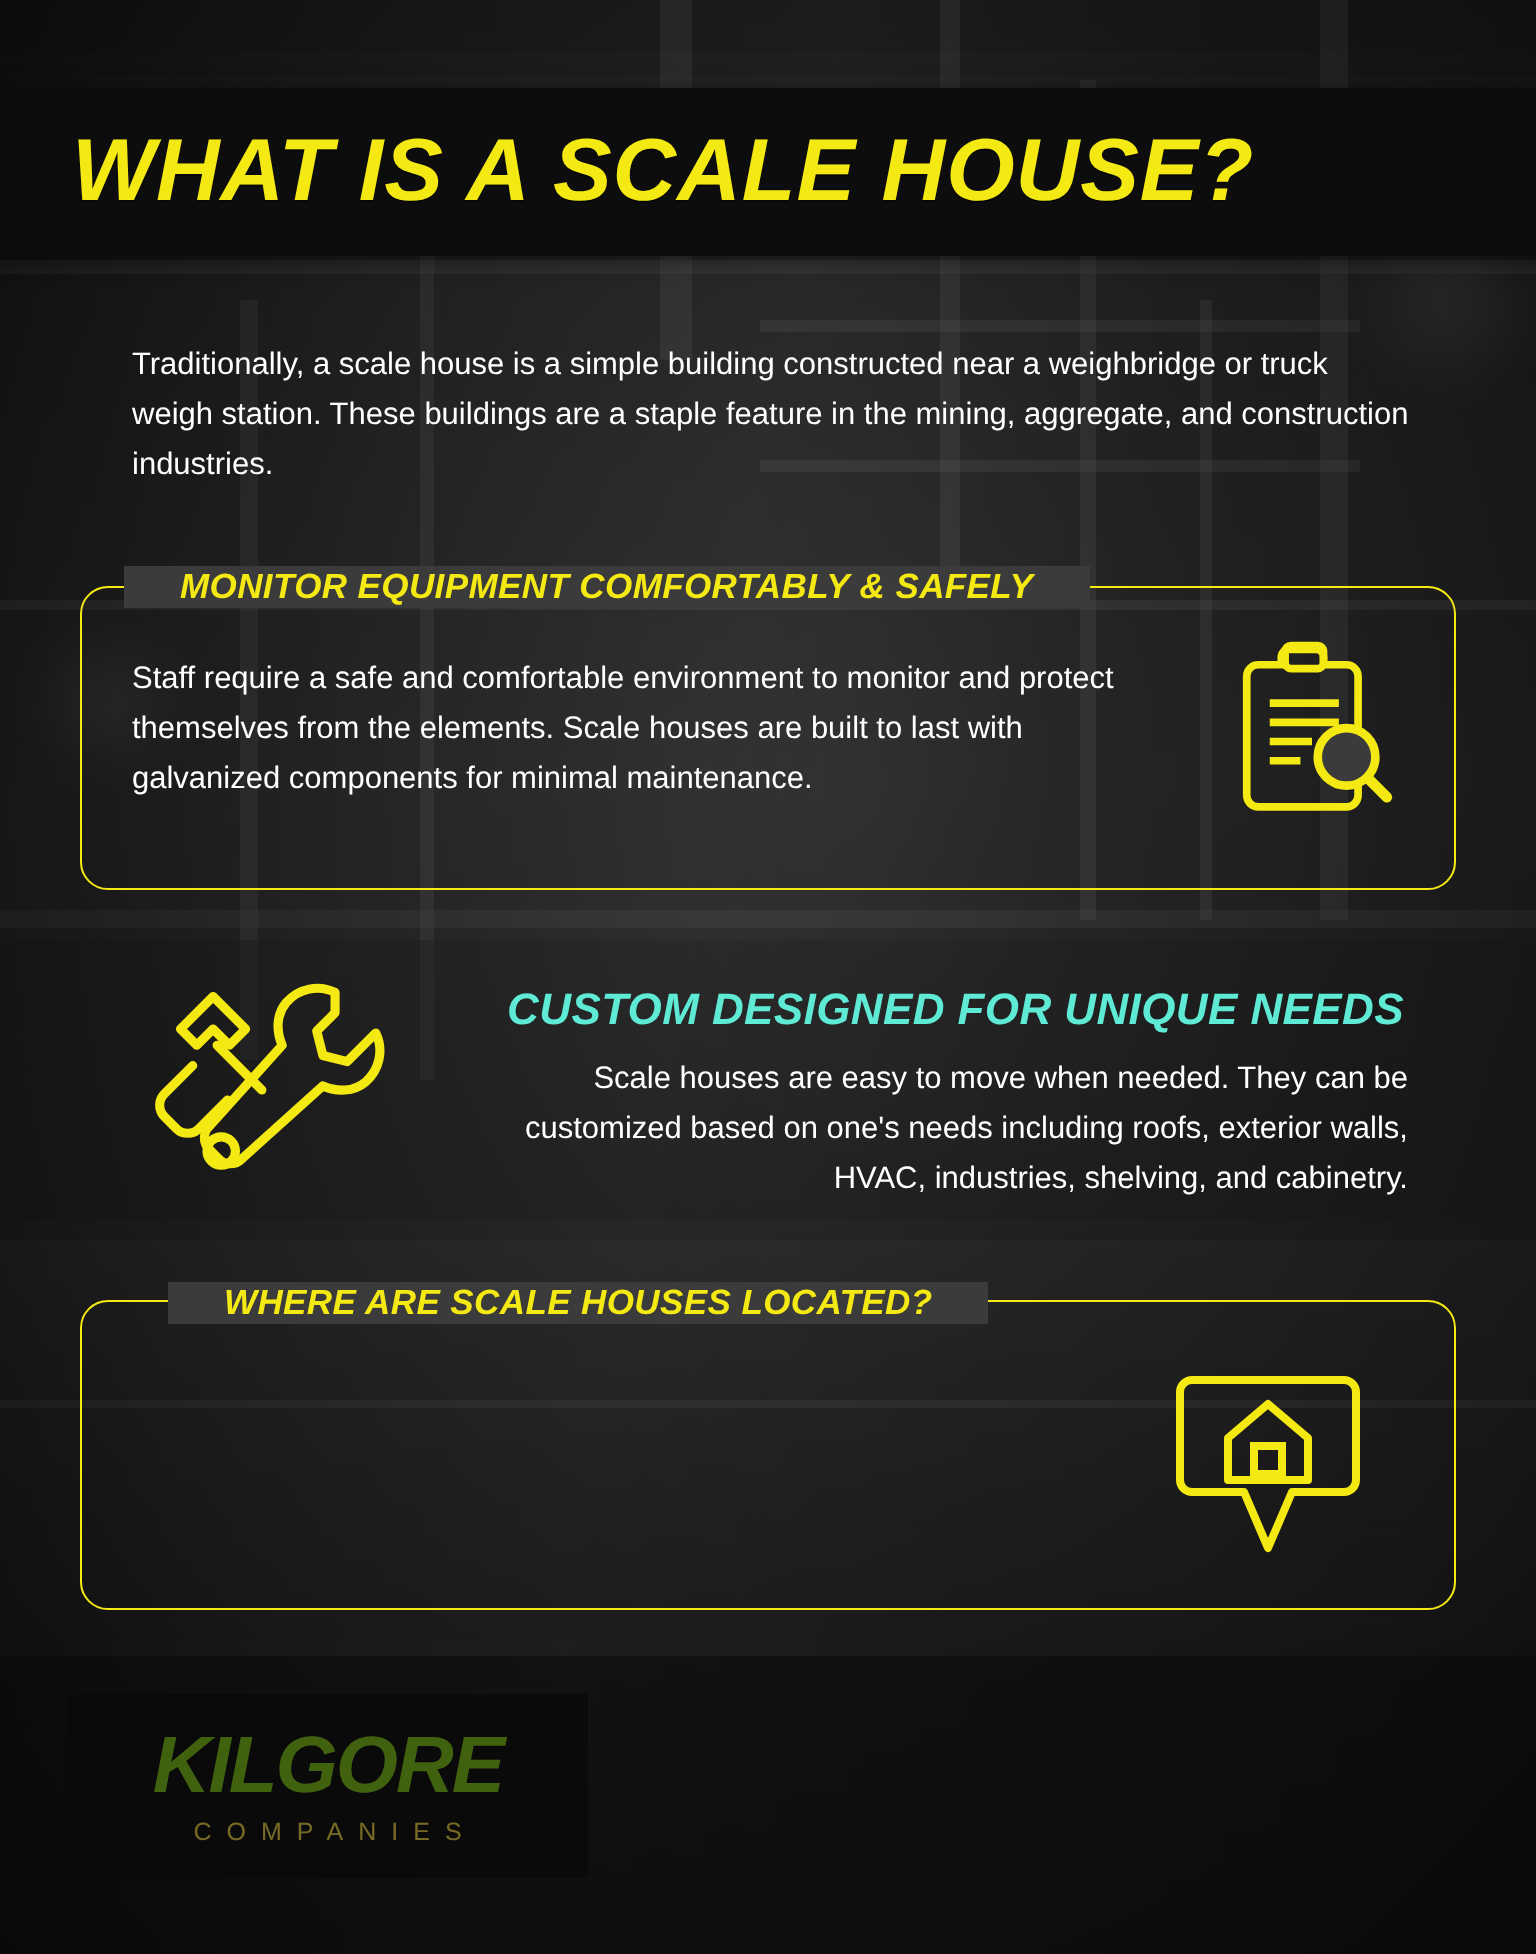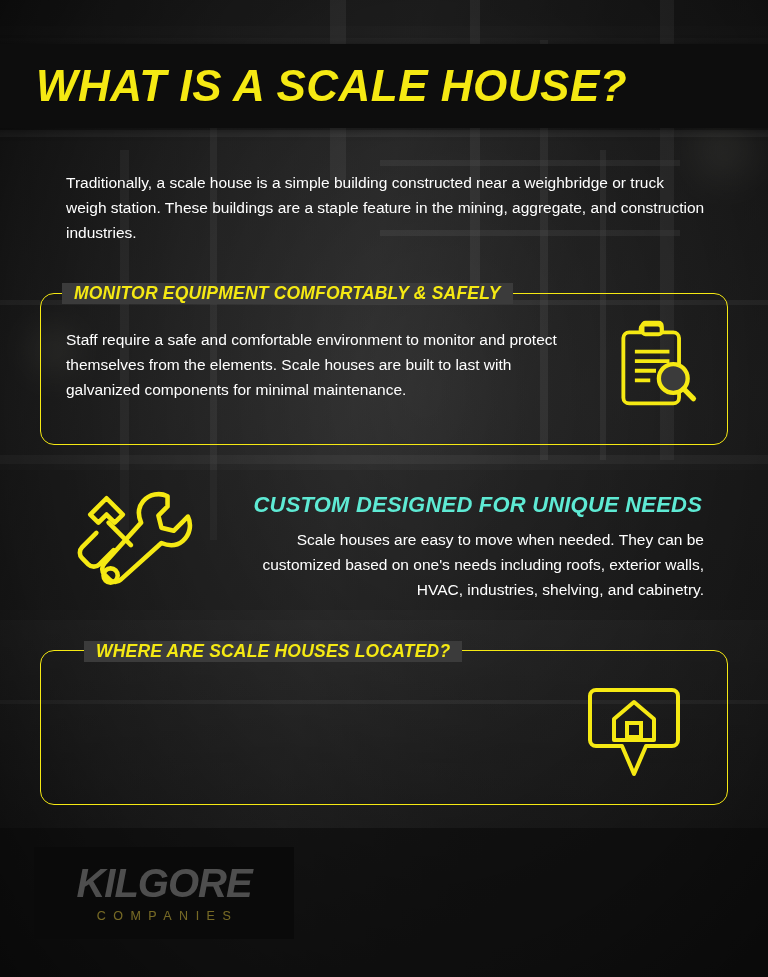--- a/index.html
+++ b/index.html
@@ -69,21 +69,21 @@
     border:1.6px solid #f5e913;
     border-radius:14px;
   }
   .panel-title {
     position:absolute;
     font-size:17.5px;
     font-weight:bold;
     font-style:italic;
     color:#f5e913;
     background:#3b3b3b;
-    padding:0 12px;
+    padding:0 28px;
     white-space:nowrap;
     letter-spacing:0.2px;
   }
   .panel-body {
     position:absolute;
     font-size:15.5px;
     line-height:1.62;
     color:#fff;
   }
 
@@ -112,21 +112,21 @@
     background:#0d0d0d;
     display:flex;
     flex-direction:column;
     align-items:center;
     justify-content:center;
   }
   .logo-word {
     font-size:40px;
     font-weight:bold;
     font-style:italic;
-    color:#a3a3a3;
+    color:#84cc16;
     letter-spacing:-1px;
     line-height:1;
     position:relative;
   }
   .logo-sub {
     margin-top:6px;
     font-size:12.5px;
     letter-spacing:7.5px;
     color:#fde047;
     font-weight:normal;

